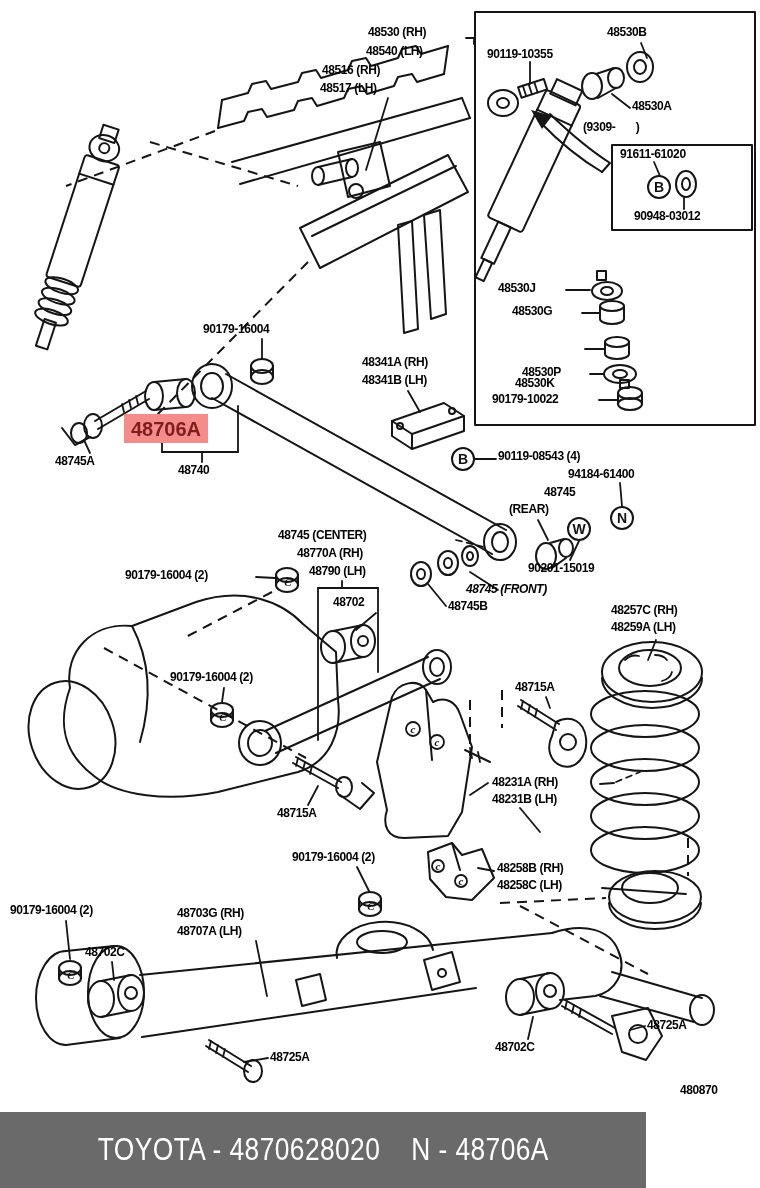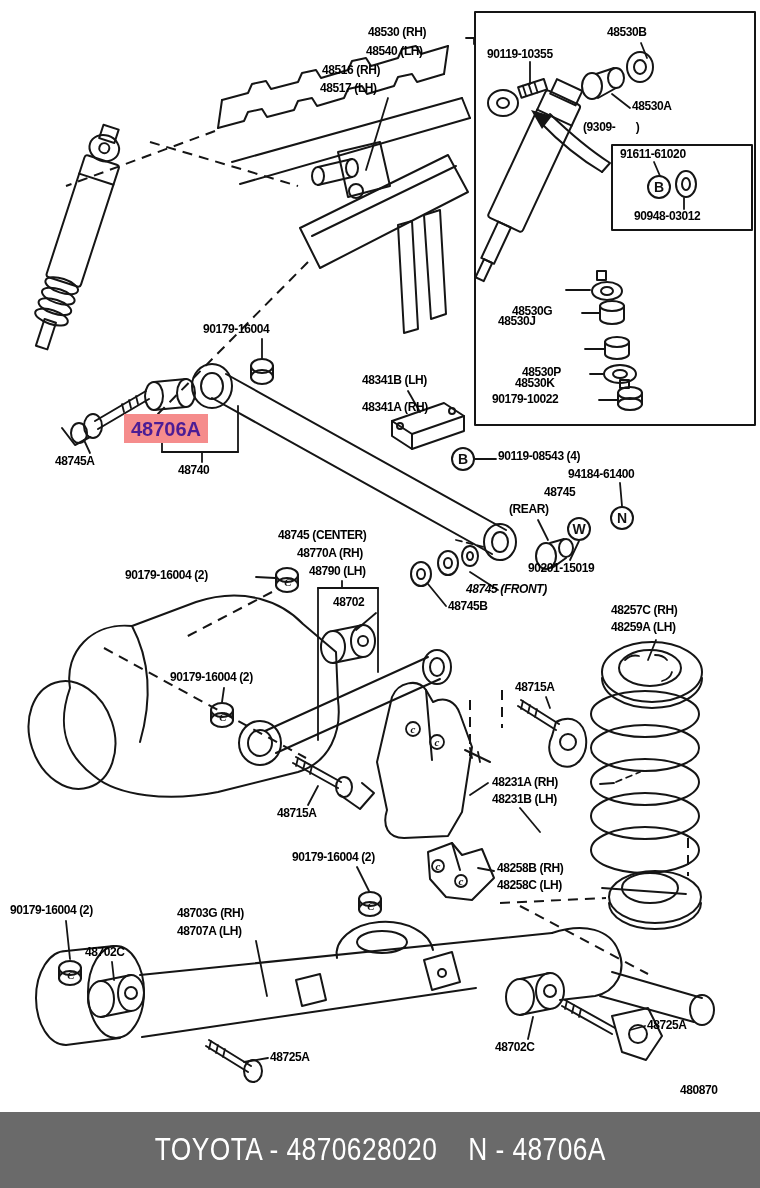--- a/index.html
+++ b/index.html
@@ -3,21 +3,21 @@
 <meta charset="utf-8">
 <style>
   html,body{margin:0;padding:0;background:#fff;}
   .stage{position:relative;width:760px;height:1188px;background:#ffffff;overflow:hidden;
          font-family:"Liberation Sans",sans-serif;}
   .art{position:absolute;left:0;top:0;}
   .lbl{position:absolute;font-weight:700;font-size:12px;line-height:17px;letter-spacing:-0.4px;
        color:#000000;white-space:pre;transform-origin:left top;}
   .lbl.hl{width:84px;height:29px;display:flex;align-items:center;justify-content:center;
           font-size:20px;line-height:20px;letter-spacing:0;}
-  .footer{position:absolute;left:0;top:1112px;width:760px;height:76px;
+  .footer{position:absolute;left:0;top:1112px;width:646px;height:76px;
           display:flex;align-items:center;justify-content:center;}
   .footer span{color:#ffffff;font-size:31px;font-weight:400;letter-spacing:0.5px;
                transform:scaleX(0.85);white-space:pre;}
   svg .ln{stroke:#151515;stroke-width:2;fill:none;stroke-linecap:round;stroke-linejoin:round;}
   svg .thin{stroke:#151515;stroke-width:1.8;fill:none;stroke-linecap:round;}
   svg .dash{stroke:#151515;stroke-width:2;fill:none;stroke-dasharray:10 7;}
   svg .mk{font:bold 14px "Liberation Sans",sans-serif;fill:#111;stroke:none;text-anchor:middle;}
   svg .mkc{font:italic bold 11px "Liberation Serif",serif;fill:#111;stroke:none;text-anchor:middle;}
 </style>
 </head>
@@ -370,31 +370,31 @@
       <div class="lbl" style="left: 368px; top: 24px;">48530 (RH)</div>
       <div class="lbl" style="left: 366px; top: 43px;">48540 (LH)</div>
       <div class="lbl" style="left: 322px; top: 62px;">48516 (RH)</div>
       <div class="lbl" style="left: 320px; top: 80px;">48517 (LH)</div>
       <div class="lbl" style="left: 487px; top: 46px;">90119-10355</div>
       <div class="lbl" style="left: 607px; top: 24px;">48530B</div>
       <div class="lbl" style="left: 632px; top: 98px;">48530A</div>
       <div class="lbl" style="left: 583px; top: 119px;">(9309-&nbsp;&nbsp;&nbsp;&nbsp;&nbsp;&nbsp;&nbsp;)</div>
       <div class="lbl" style="left: 620px; top: 146px;">91611-61020</div>
       <div class="lbl" style="left: 634px; top: 208px;">90948-03012</div>
-      <div class="lbl" style="left: 498px; top: 280px; margin-top: 33px;">48530J</div>
+      <div class="lbl" style="left: 498px; top: 280px;">48530J</div>
       <div class="lbl" style="left: 512px; top: 303px;">48530G</div>
       <div class="lbl" style="left: 515px; top: 339px; margin-top: 36px;">48530K</div>
       <div class="lbl" style="left: 522px; top: 364px;">48530P</div>
       <div class="lbl" style="left: 492px; top: 391px;">90179-10022</div>
       <div class="lbl" style="left: 203px; top: 321px;">90179-16004</div>
-      <div class="lbl" style="left: 362px; top: 354px; margin-top: 45px;">48341A (RH)</div>
+      <div class="lbl" style="left: 362px; top: 354px;">48341A (RH)</div>
       <div class="lbl" style="left: 362px; top: 372px;">48341B (LH)</div>
       <div class="lbl" style="left: 498px; top: 448px;">90119-08543 (4)</div>
       <div class="lbl" style="left: 55px; top: 453px; text-align: center;">48745A</div>
-      <div class="lbl hl" style="left: 124px; top: 414px; background: rgb(245, 140, 140); color: #4c1d95;">48706A</div>
+      <div class="lbl hl" style="left: 124px; top: 414px; background: rgb(245, 140, 140); color: #7f1d1d;">48706A</div>
       <div class="lbl" style="left: 178px; top: 462px;">48740</div>
       <div class="lbl" style="left: 568px; top: 466px;">94184-61400</div>
       <div class="lbl" style="left: 512px; top: 484px; margin-left: 32px;">48745</div>
       <div class="lbl" style="left: 509px; top: 501px;">(REAR)</div>
       <div class="lbl" style="left: 278px; top: 527px;">48745 (CENTER)</div>
       <div class="lbl" style="left: 297px; top: 545px;">48770A (RH)</div>
       <div class="lbl" style="left: 309px; top: 563px;">48790 (LH)</div>
       <div class="lbl" style="left: 125px; top: 567px;">90179-16004 (2)</div>
       <div class="lbl" style="left: 333px; top: 594px;">48702</div>
       <div class="lbl" style="left: 528px; top: 560px;">90201-15019</div>

